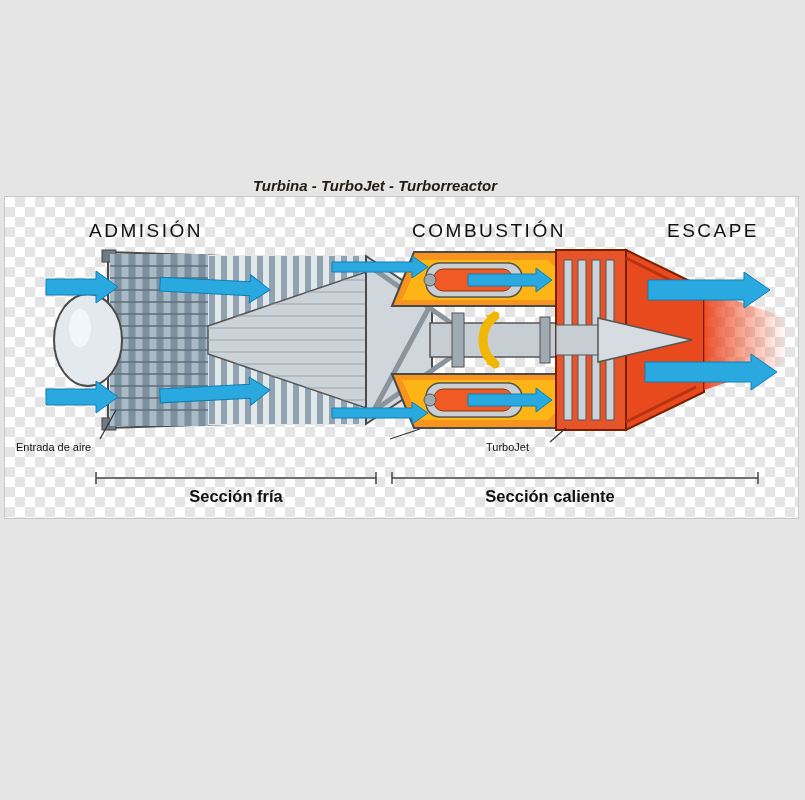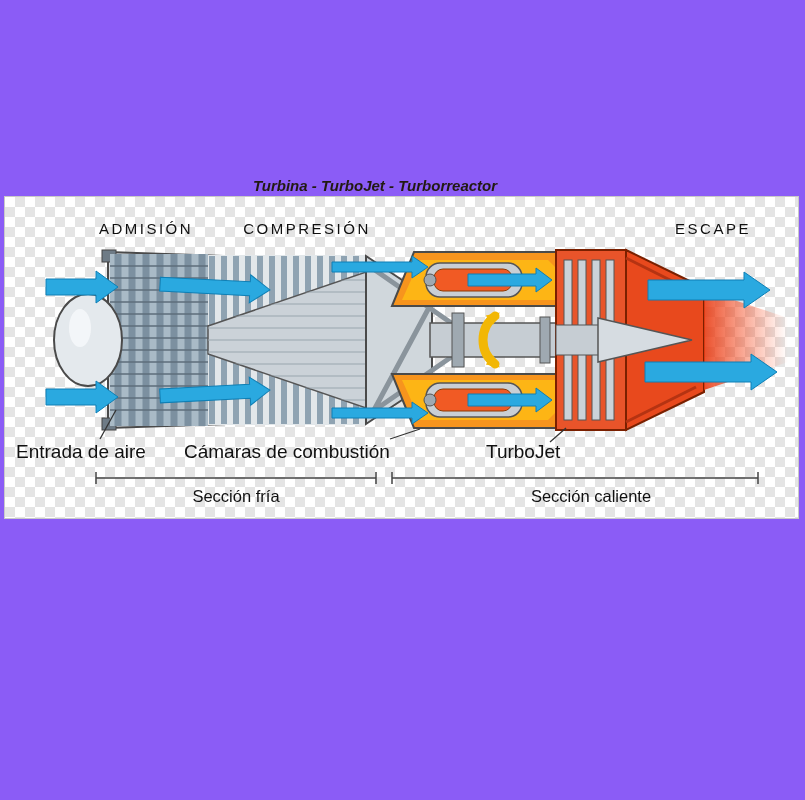--- a/index.html
+++ b/index.html
@@ -1,34 +1,34 @@
 <!DOCTYPE html>
 <html><head>
 <meta charset="utf-8">
 <style>
   html,body{margin:0;padding:0;background:#fff;}
-  .page{position:relative;width:805px;height:800px;background:#8b5cf6;overflow:hidden;
+  .page{position:relative;width:805px;height:800px;background:#e5e5e5;overflow:hidden;
         font-family:"Liberation Sans",sans-serif;}
   .checker{position:absolute;left:4px;top:196px;width:793px;height:321px;
     border:1px solid #c9c9c9;background-color:#fff;
     background-image:
       linear-gradient(45deg,#e4e4e4 25%,transparent 25%),
       linear-gradient(-45deg,#e4e4e4 25%,transparent 25%),
       linear-gradient(45deg,transparent 75%,#e4e4e4 75%),
       linear-gradient(-45deg,transparent 75%,#e4e4e4 75%);
     background-size:20px 20px;
     background-position:0 0,0 10px,10px -10px,-10px 0;}
   svg.art{position:absolute;left:0;top:0;}
   .title{position:absolute;left:375px;top:177px;transform:translateX(-50%);
     font-size:15px;font-weight:bold;font-style:italic;color:#221a12;white-space:nowrap;}
-  .stage{position:absolute;transform:translateX(-50%);top:220px;font-size:15px;
+  .stage{position:absolute;transform:translateX(-50%);top:220px;font-size:19px;
     letter-spacing:2.5px;color:#101010;white-space:nowrap;}
-  .callout{position:absolute;font-size:19px;color:#101010;white-space:nowrap;top:441px;}
+  .callout{position:absolute;font-size:11px;color:#101010;white-space:nowrap;top:441px;}
   .zone{position:absolute;transform:translateX(-50%);top:487px;font-size:16.5px;
-    color:#101010;white-space:nowrap;}
+    color:#101010;white-space:nowrap;font-weight:bold;}
 </style>
 </head>
 <body>
 
 <div class="page">
 
   <div class="title">Turbina - TurboJet - Turborreactor</div>
 
   <div class="checker"></div>
 
@@ -133,23 +133,22 @@
       <line x1="550" y1="442" x2="566" y2="428"></line>
     </g>
 
     <g stroke="#444" stroke-width="1.5">
       <path d="M96 478 H376 M96 472 V484 M376 472 V484"></path>
       <path d="M392 478 H758 M392 472 V484 M758 472 V484"></path>
     </g>
   </svg>
 
   <div class="stage" style="left:146px">ADMISIÓN</div>
-  <div class="stage" style="left:307px">COMPRESIÓN</div>
+  <div class="stage" style="left:489px">COMBUSTIÓN</div>
   <div class="stage" style="left:713px">ESCAPE</div>
 
   <div class="callout" style="left:16px">Entrada de aire</div>
-  <div class="callout" style="left:184px">Cámaras de combustión</div>
   <div class="callout" style="left:486px">TurboJet</div>
 
   <div class="zone" style="left:236px">Sección fría</div>
-  <div class="zone" style="left:591px">Sección caliente</div>
+  <div class="zone" style="left:550px">Sección caliente</div>
 
 </div>
 
 </body></html>

